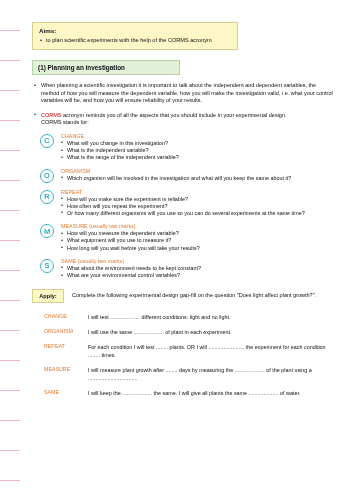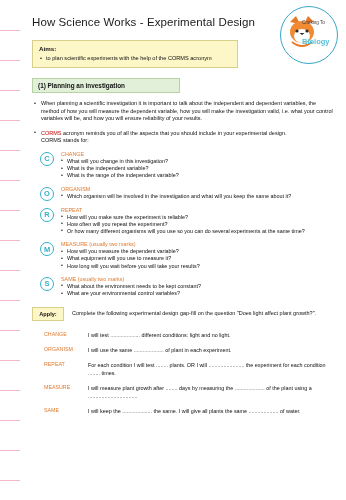--- a/index.html
+++ b/index.html
@@ -262,37 +262,21 @@
     <div class="ln" style="top:330px"></div>
     <div class="ln" style="top:360px"></div>
     <div class="ln" style="top:390px"></div>
     <div class="ln" style="top:420px"></div>
     <div class="ln" style="top:450px"></div>
     <div class="ln" style="top:480px"></div>
   </div>
 
   <div class="content">
 
-    <h1 class="title">How Science Works - Experimental Design</h1>
-
-    <div class="logo">
-      <div class="ring"></div>
-      <svg class="fox" width="40" height="40" viewBox="0 0 40 40">
-        <path d="M6 10 L12 4 L16 12 Z" fill="#e8792b"></path>
-        <path d="M30 10 L24 4 L20 12 Z" fill="#e8792b"></path>
-        <ellipse cx="18" cy="20" rx="12" ry="11" fill="#f08a33"></ellipse>
-        <ellipse cx="18" cy="24" rx="8" ry="7" fill="#ffffff"></ellipse>
-        <circle cx="13" cy="19" r="1.6" fill="#2b2b2b"></circle>
-        <circle cx="23" cy="19" r="1.6" fill="#2b2b2b"></circle>
-        <path d="M18 23 l-2.5 -2 h5 Z" fill="#2b2b2b"></path>
-        <path d="M8 30 q10 8 20 0" fill="none" stroke="#e8792b" stroke-width="2"></path>
-      </svg>
-      <div class="logo-text1">Cooking To</div>
-      <div class="logo-text2">Biology</div>
-    </div>
+
 
     <div class="aims">
       <div class="h">Aims:</div>
       <div class="li">to plan scientific experiments with the help of the CORMS acronym</div>
     </div>
 
     <div class="section">(1) Planning an investigation</div>
 
     <div class="para">When planning a scientific investigation it is important to talk about the independent and dependent variables, the method of how you will measure the dependent variable, how you will make the investigation valid, i.e. what your control variables will be, and how you will ensure reliability of your results.</div>
 

